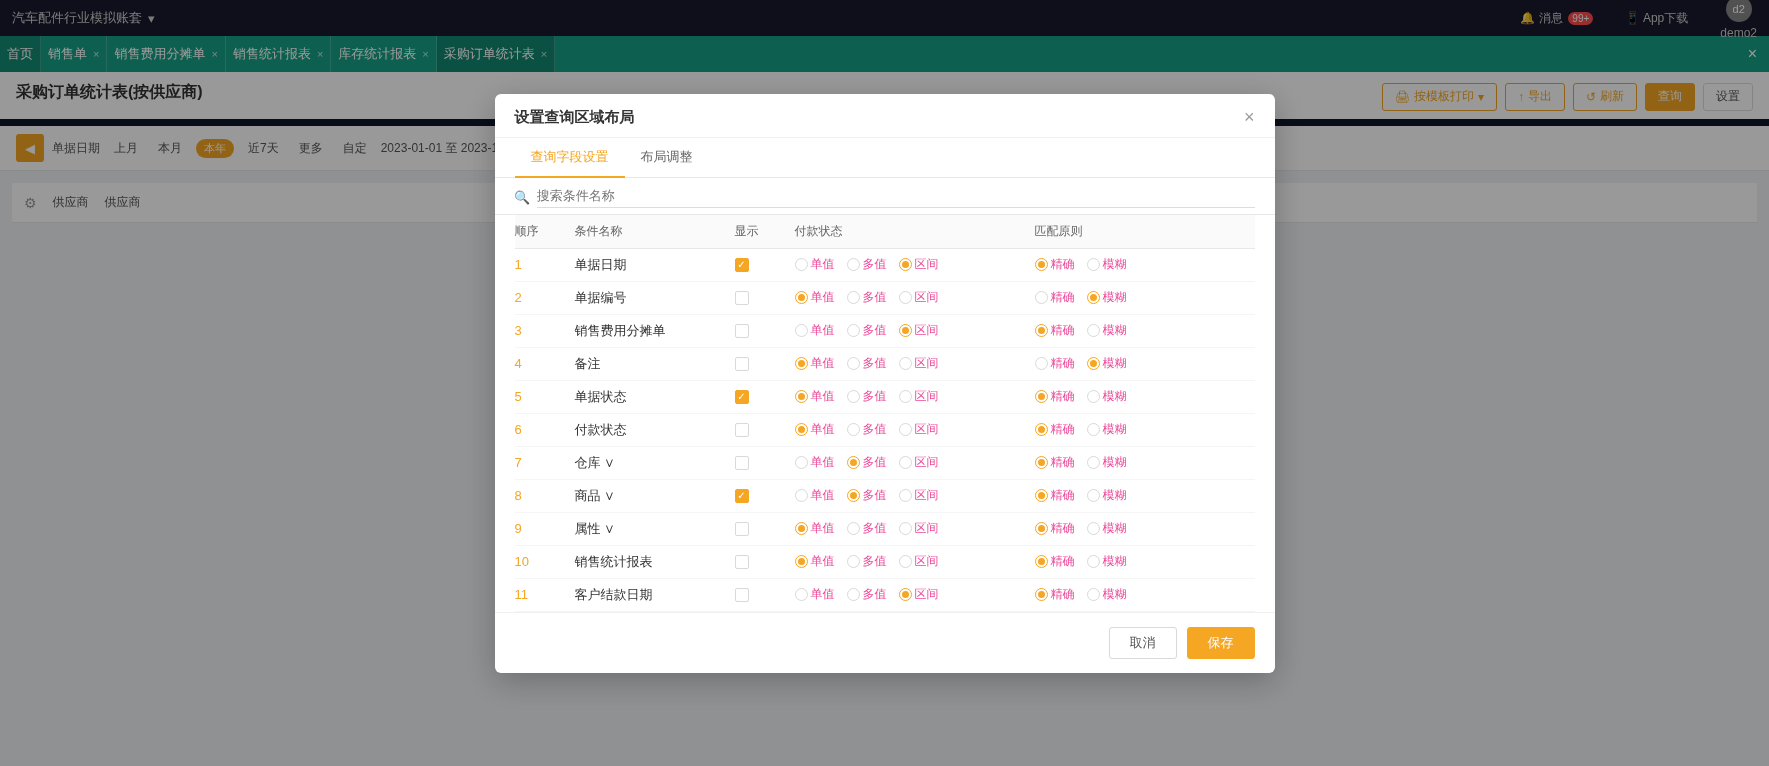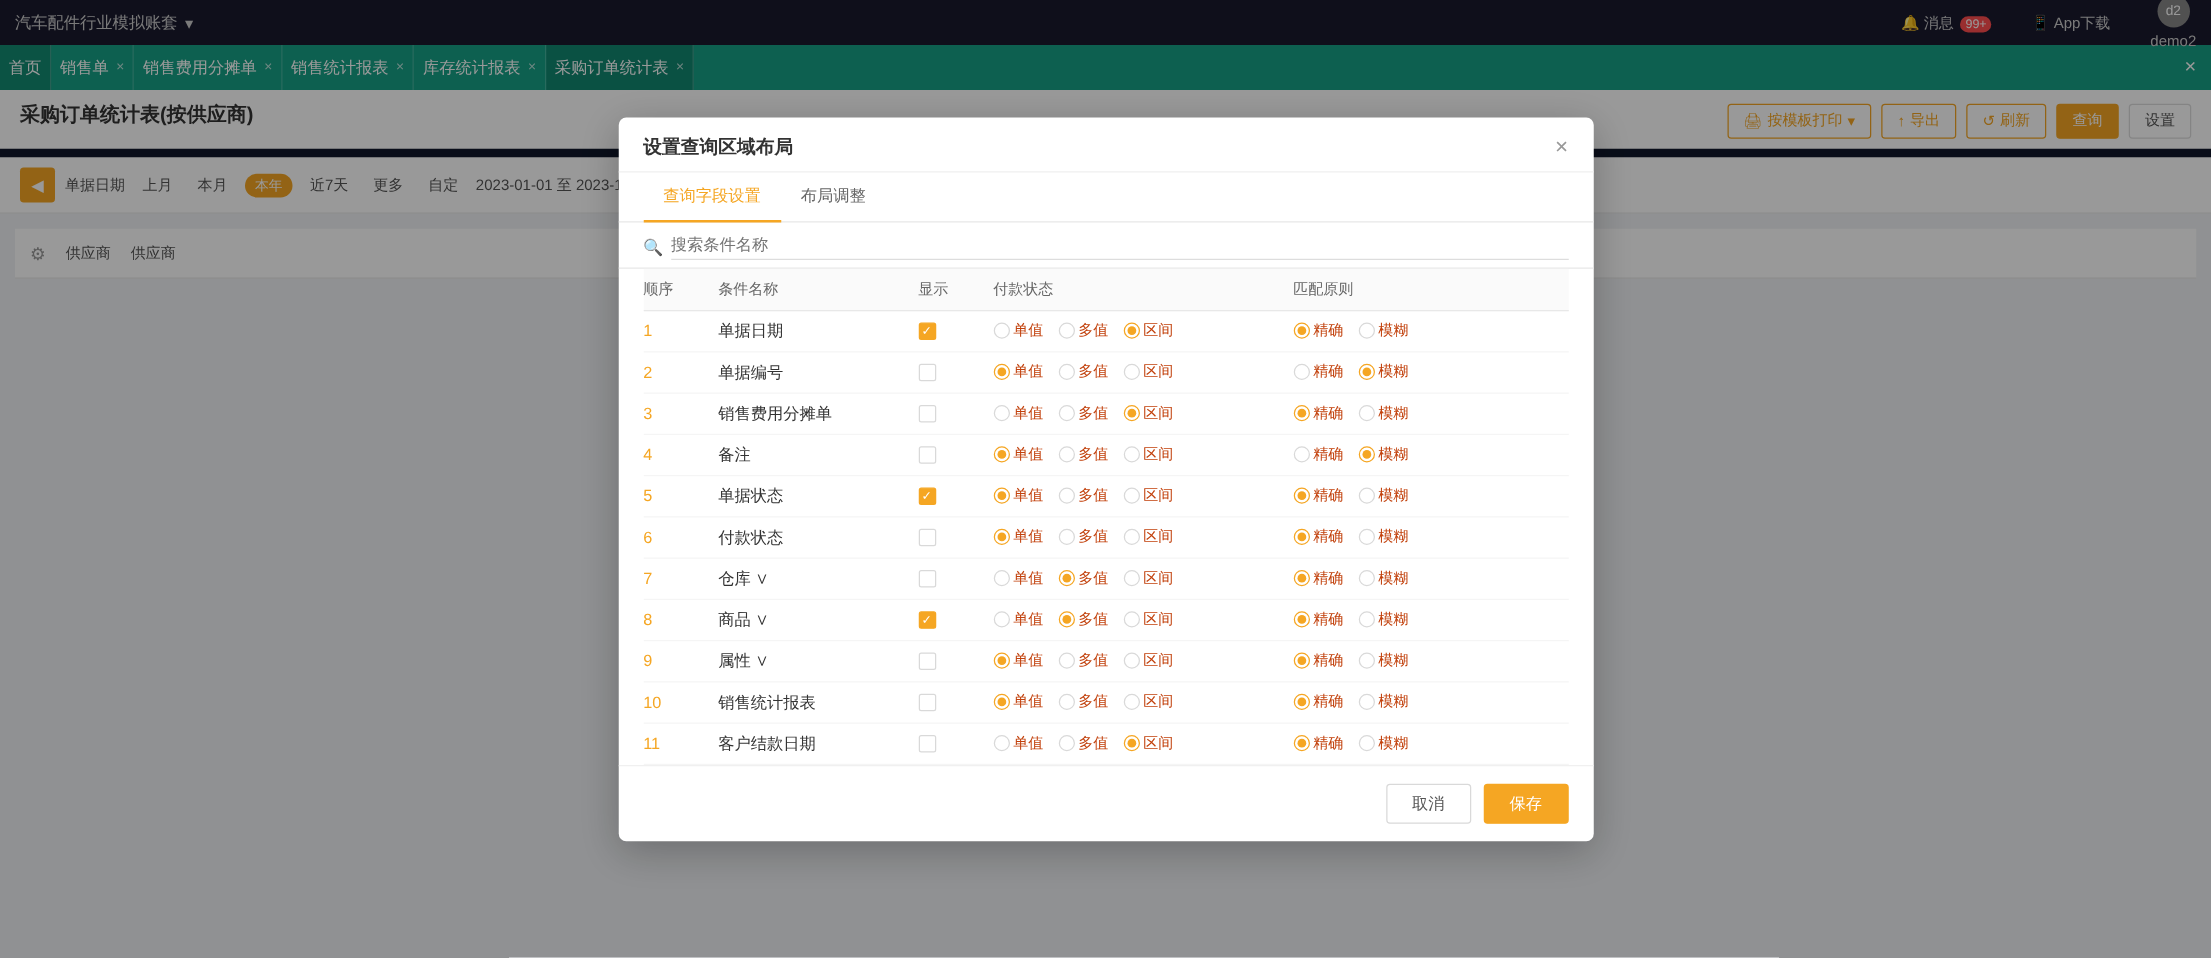--- a/index.html
+++ b/index.html
@@ -206,21 +206,21 @@
     .radio-item { display: flex; align-items: center; gap: 3px; cursor: pointer; }
     .radio-circle {
       width: 13px; height: 13px; border-radius: 50%; border: 1px solid #d9d9d9;
       display: inline-flex; align-items: center; justify-content: center;
       background: #fff; flex-shrink: 0;
     }
     .radio-circle.selected { border-color: #f5a623; }
     .radio-circle.selected::after {
       content: ''; width: 7px; height: 7px; border-radius: 50%; background: #f5a623;
     }
-    .radio-label { font-size: 12px; color: #c2410c; font-family: Liberation Mono, monospace; }
+    .radio-label { font-size: 12px; color: #ec4899; font-family: Liberation Mono, monospace; }
 
     
     .match-group { display: flex; align-items: center; gap: 12px; }
 
     
     .dialog-footer {
       padding: 14px 20px;
       display: flex;
       justify-content: flex-end;
       gap: 10px;

